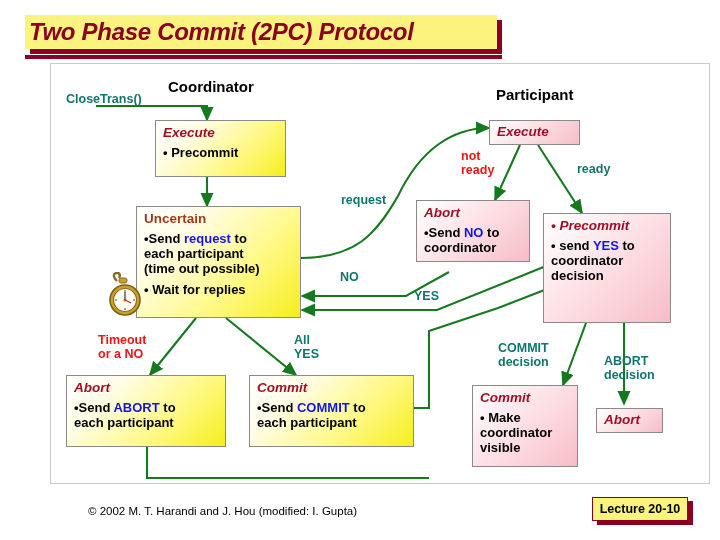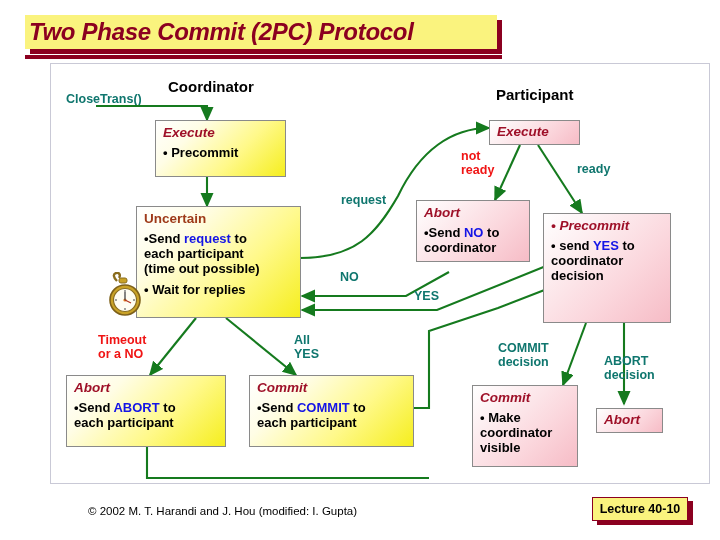--- a/index.html
+++ b/index.html
@@ -252,15 +252,15 @@
     <div>decision</div>
   </div>
 
   <div class="elabel b" style="left:604px;top:355px;">
     <div>ABORT</div>
     <div>decision</div>
   </div>
 
   <div class="footer">© 2002 M. T. Harandi and J. Hou (modified: I. Gupta)</div>
   <div class="lecture-shadow"></div>
-  <div class="lecture">Lecture 40-10</div>
+  <div class="lecture">Lecture 20-10</div>
 
 </div>
 
 </body></html>

